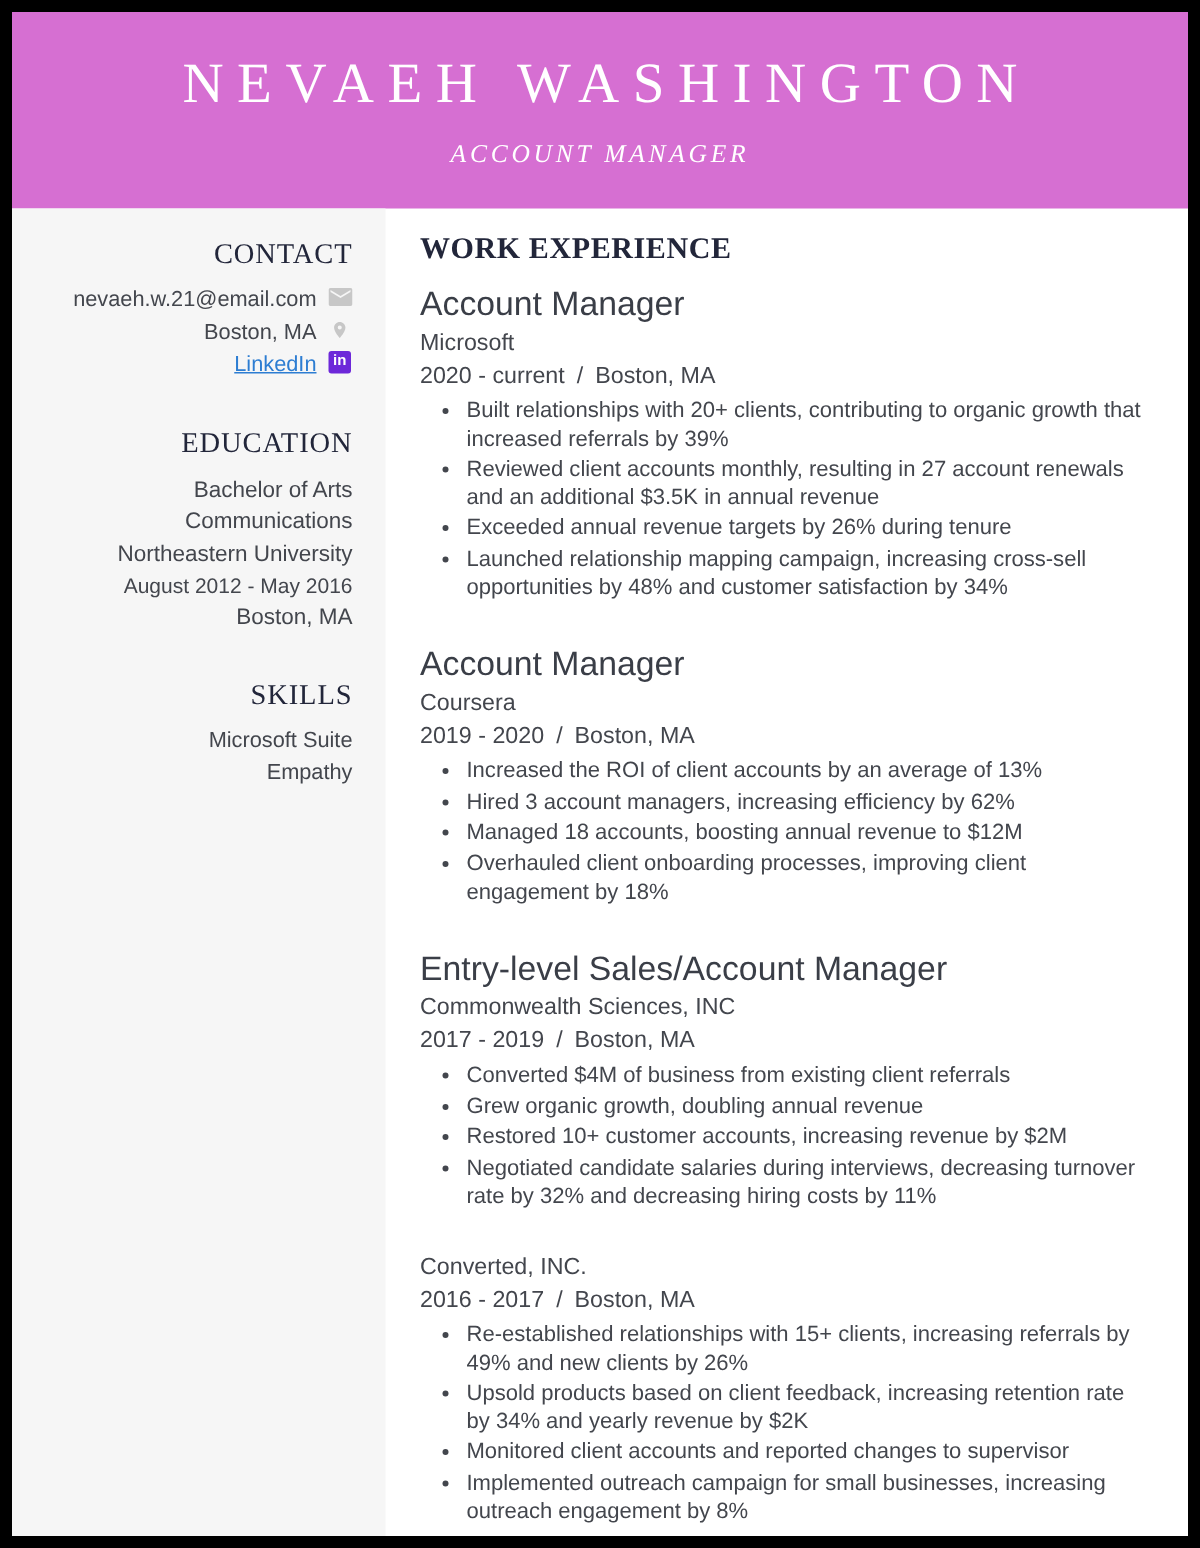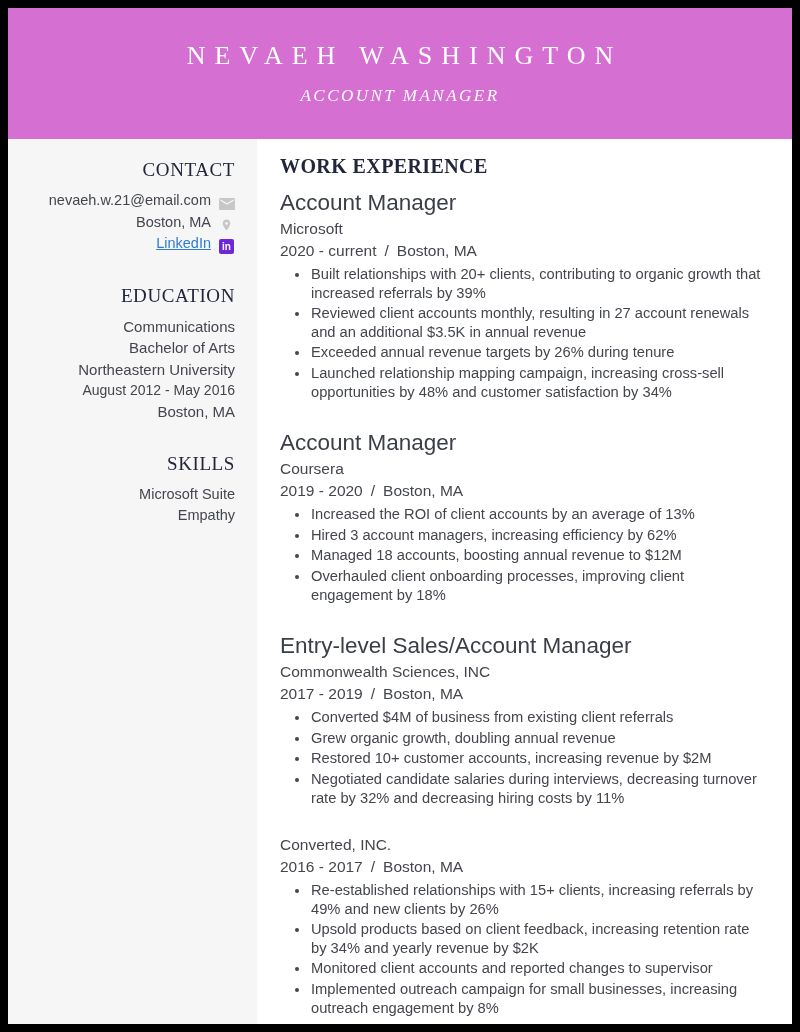--- a/index.html
+++ b/index.html
@@ -23,21 +23,21 @@
     flex: 0 0 131px;
     background: #d66fd2;
     display: flex;
     flex-direction: column;
     align-items: center;
     justify-content: center;
     gap: 15px;
   }
   .banner .name {
     font-family: "Liberation Serif", "DejaVu Serif", serif;
-    font-size: 26px;
+    font-size: 38px;
     font-weight: 400;
     letter-spacing: 9px;
     color: #ffffff;
     white-space: nowrap;
     text-indent: 9px; 
   }
   .banner .job-title {
     font-family: "Liberation Serif", "DejaVu Serif", serif;
     font-style: italic;
     font-size: 17px;
@@ -63,21 +63,21 @@
     font-family: "Liberation Serif", "DejaVu Serif", serif;
     font-size: 19px;
     font-weight: 400;
     letter-spacing: 0.6px;
     color: #22263a;
     margin-bottom: 9px;
   }
   .contact-row {
     display: flex;
     justify-content: flex-end;
-    align-items: flex-end;
+    align-items: flex-start;
     gap: 7px;
     font-size: 14.5px;
     line-height: 21.5px;
     color: #43464d;
   }
   .contact-row .icon-box {
     width: 17px;
     height: 16px;
     display: flex;
     align-items: center;
@@ -184,22 +184,22 @@
         <div class="contact-row">
           <span class="link">LinkedIn</span>
           <span class="icon-box">
             <span class="li-badge">in</span>
           </span>
         </div>
       </div>
 
       <div class="side-section">
         <div class="side-heading">EDUCATION</div>
+        <div class="edu-line">Bachelor of Arts</div>
         <div class="edu-line">Communications</div>
-        <div class="edu-line">Bachelor of Arts</div>
         <div class="edu-line">Northeastern University</div>
         <div class="edu-dates">August 2012 - May 2016</div>
         <div class="edu-line">Boston, MA</div>
       </div>
 
       <div class="side-section">
         <div class="side-heading">SKILLS</div>
         <div class="skill-line">Microsoft Suite</div>
         <div class="skill-line">Empathy</div>
       </div>

